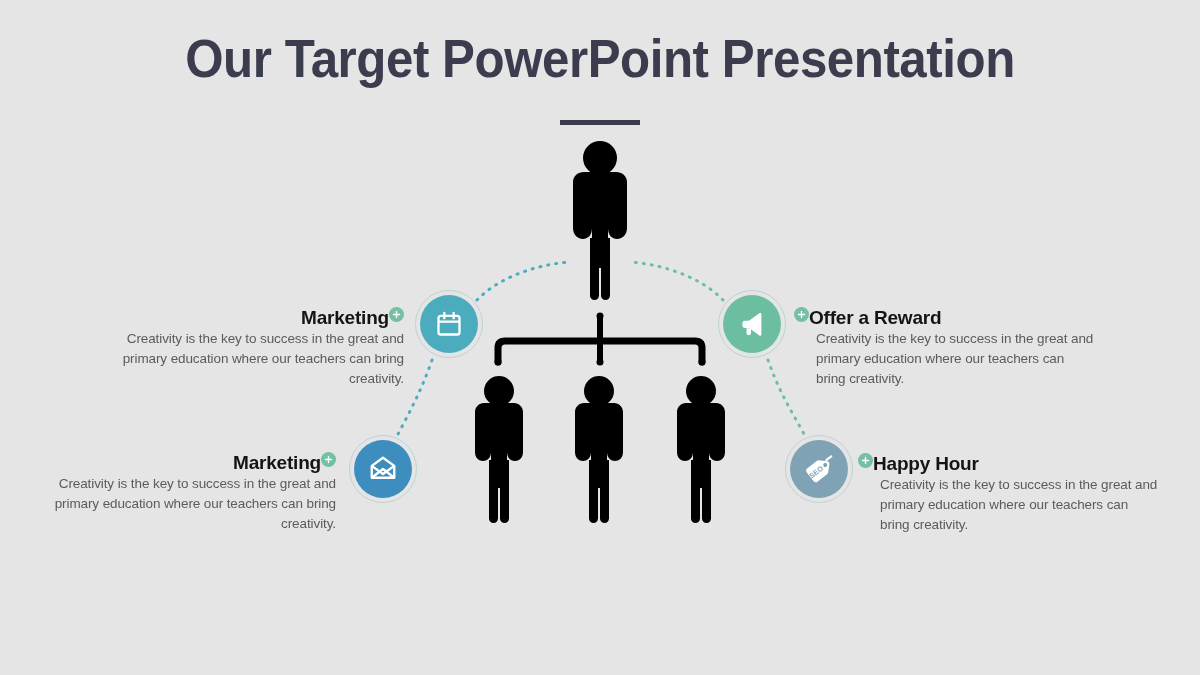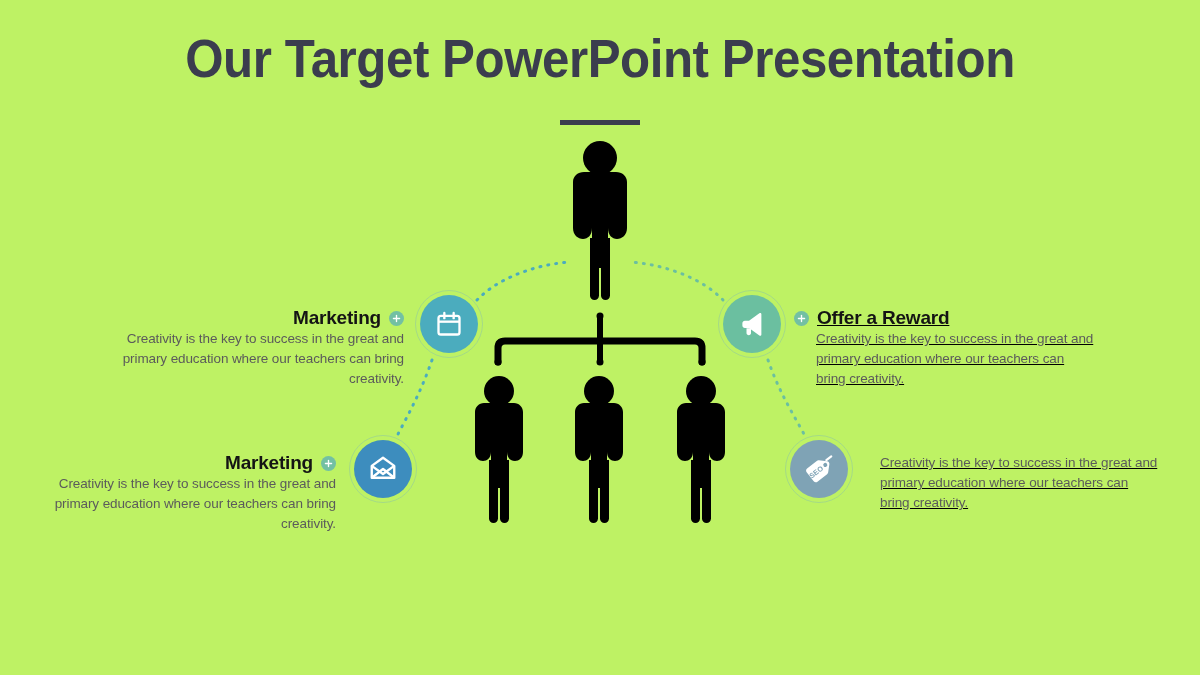--- a/index.html
+++ b/index.html
@@ -4,21 +4,21 @@
 <style>
   html, body {
     margin: 0;
     padding: 0;
     background: #ffffff;
   }
   #slide {
     position: relative;
     width: 1200px;
     height: 675px;
-    background: #bef264;
+    background: #e5e5e5;
     overflow: hidden;
     font-family: "Liberation Sans", sans-serif;
   }
 
   
   #title {
     position: absolute;
     top: 28px;
     left: 0;
     width: 1200px;
@@ -64,26 +64,24 @@
     border: 1.5px solid rgba(120,180,190,0.38);
   }
   .badge svg { position: relative; z-index: 2; }
 
   
   .item {
     position: absolute;
     width: 300px;
   }
   .item.left  { text-align: right; }
-  .item.right { text-align: left; text-decoration: underline; }
+  .item.right { text-align: left; }
 
   .item-head {
     display: flex;
-    align-items: center;
-    gap: 8px;
     font-size: 19px;
     font-weight: bold;
     color: #141414;
     letter-spacing: -0.2px;
     white-space: nowrap;
   }
   .item.left  .item-head { justify-content: flex-end; }
   .item.right .item-head { justify-content: flex-start; }
 
   .plus-badge {
@@ -333,16 +331,25 @@
           <line x1="5" y1="1.6" x2="5" y2="8.4" stroke="#ffffff" stroke-width="1.5" stroke-linecap="round"></line>
           <line x1="1.6" y1="5" x2="8.4" y2="5" stroke="#ffffff" stroke-width="1.5" stroke-linecap="round"></line>
         </svg>
       </span>
       <span>Offer a Reward</span>
     </div>
     <div class="item-body" style="padding-left:22px;">Creativity is the key to success in the great and primary education where our teachers can bring creativity.</div>
   </div>
 
   <div class="item right" style="left:858px; top:453px;">
+    <div class="item-head">
+      <span class="plus-badge">
+        <svg width="9" height="9" viewBox="0 0 10 10">
+          <line x1="5" y1="1.6" x2="5" y2="8.4" stroke="#ffffff" stroke-width="1.5" stroke-linecap="round"></line>
+          <line x1="1.6" y1="5" x2="8.4" y2="5" stroke="#ffffff" stroke-width="1.5" stroke-linecap="round"></line>
+        </svg>
+      </span>
+      <span>Happy Hour</span>
+    </div>
     <div class="item-body" style="padding-left:22px;">Creativity is the key to success in the great and primary education where our teachers can bring creativity.</div>
   </div>
 
 </div>
 
 </body></html>

